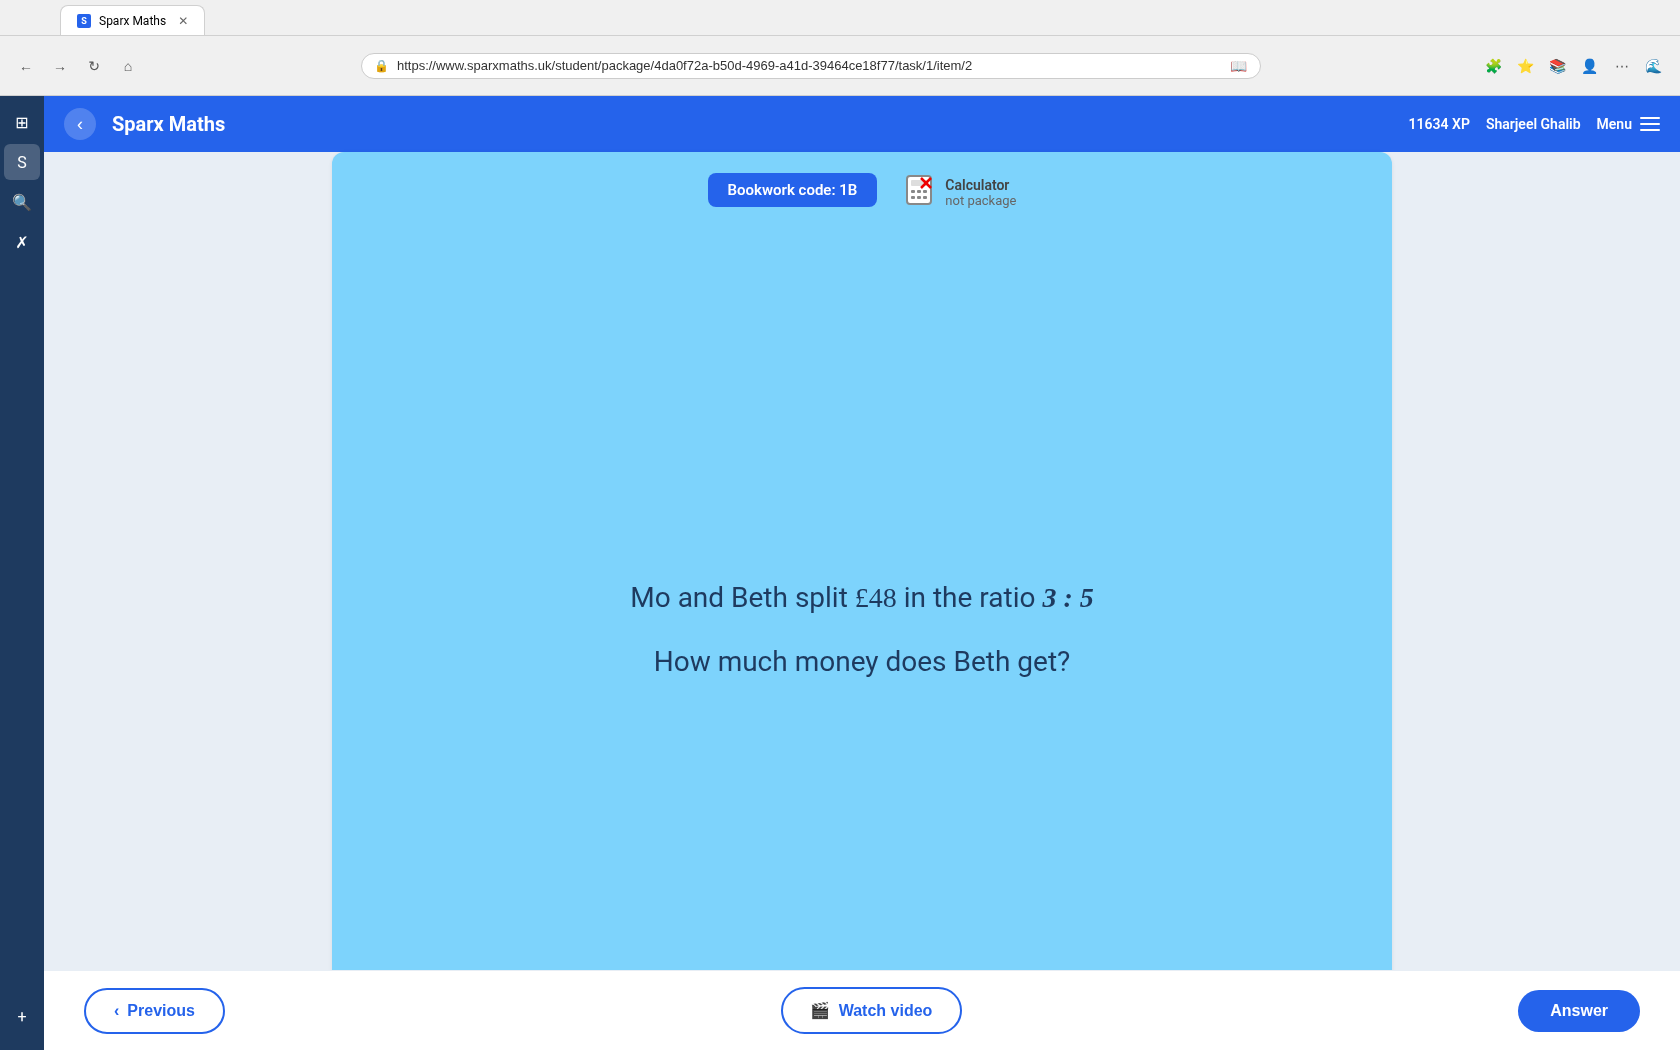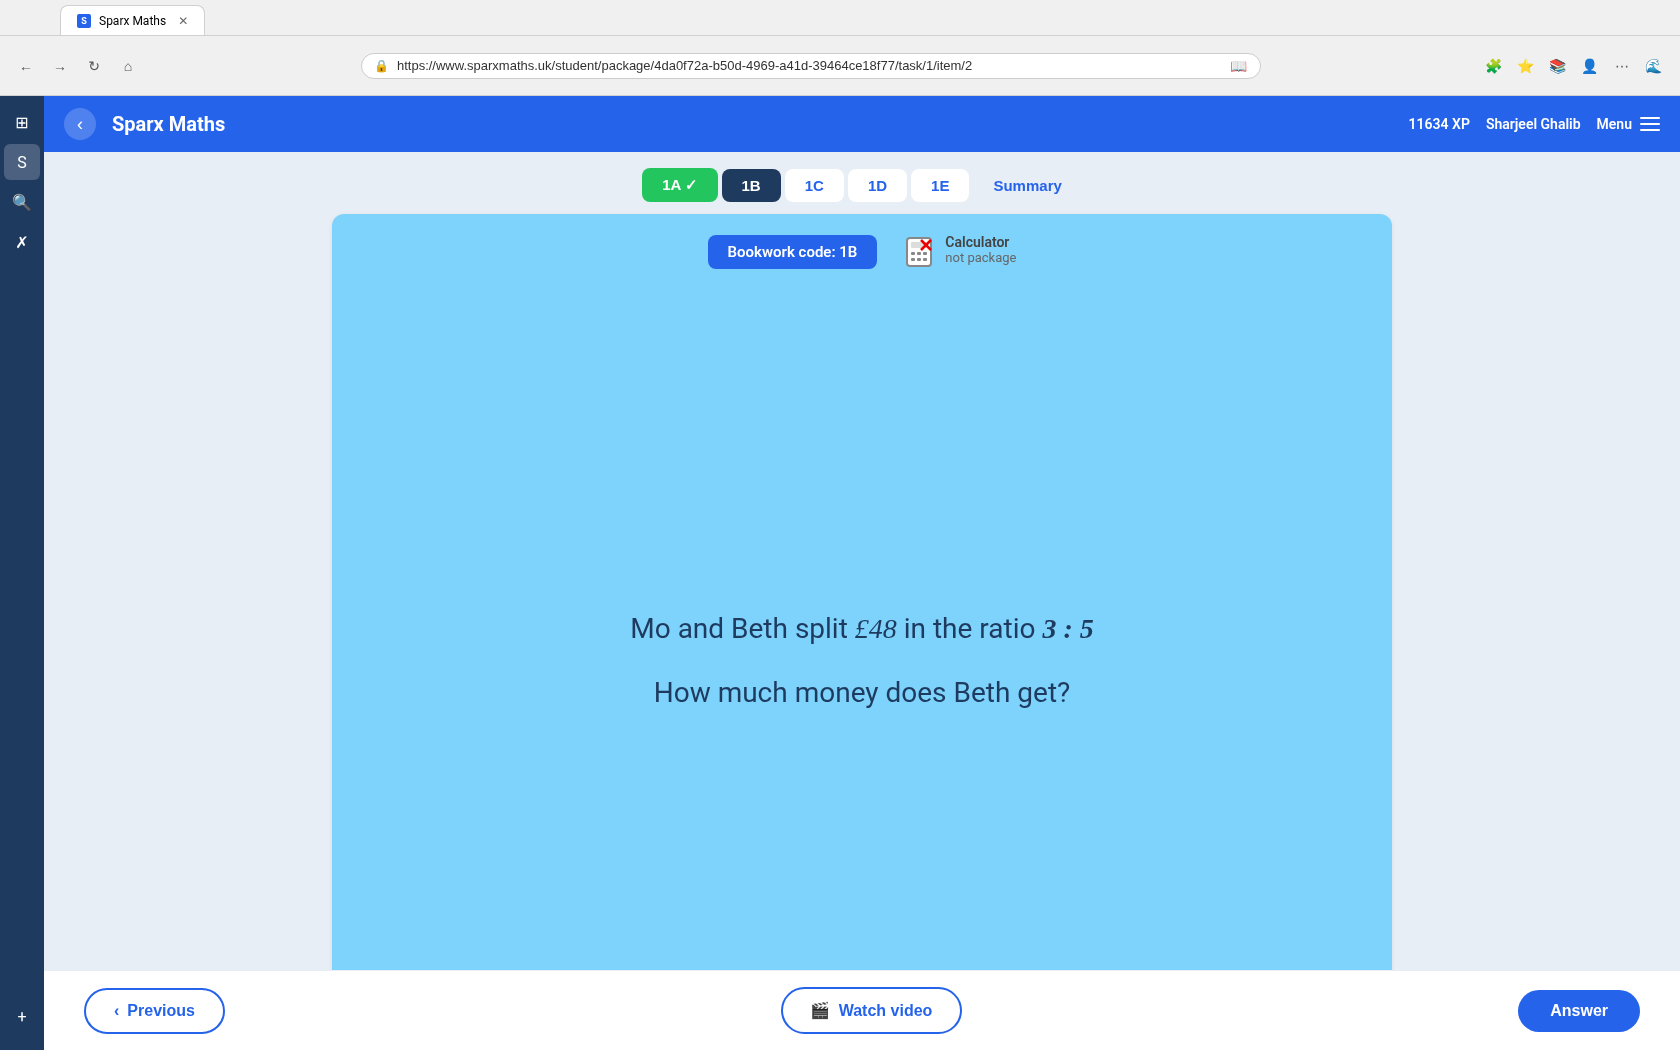--- a/index.html
+++ b/index.html
@@ -248,21 +248,21 @@
     .bookwork-code {
       background: #2563eb;
       color: white;
       padding: 8px 20px;
       border-radius: 8px;
       font-size: 15px;
       font-weight: 600;
     }
     .calculator-badge {
       display: flex;
-      align-items: flex-start;
+      align-items: flex-end;
       gap: 8px;
       font-size: 14px;
       color: #555;
     }
     .calc-icon {
       width: 36px;
       height: 36px;
       position: relative;
       display: flex;
       align-items: center;
@@ -283,21 +283,20 @@
       text-align: center;
       line-height: 1.6;
     }
     .question-sub {
       font-size: 28px;
       color: #1e3a5f;
       text-align: left;
       margin-top: 24px;
     }
     .math-amount {
-      font-style: italic;
       font-family: Georgia, serif;
       margin-top: 48px;
     }
     .math-ratio {
       font-weight: 600;
       font-family: Georgia, serif;
       font-style: italic;
     }
 
     
@@ -424,30 +423,20 @@
       <div class="hamburger">
         <span></span>
         <span></span>
         <span></span>
       </div>
     </div>
   </div>
 
   <div class="main-content">
 
-    <div class="task-tabs">
-      <button class="task-tab completed">
-        1A <span>✓</span>
-      </button>
-      <button class="task-tab active">1B</button>
-      <button class="task-tab">1C</button>
-      <button class="task-tab">1D</button>
-      <button class="task-tab">1E</button>
-      <button class="task-tab summary">Summary</button>
-    </div>
 
     <div class="question-card">
       <div class="question-card-header">
         <div class="bookwork-code">Bookwork code: 1B</div>
         <div class="calculator-badge">
 
           <div class="calc-icon">
             <svg class="calc-svg" viewBox="0 0 32 32" fill="none" xmlns="http://www.w3.org/2000/svg">
               <rect x="4" y="2" width="24" height="28" rx="3" stroke="#888" stroke-width="2" fill="white"></rect>
               <rect x="8" y="6" width="16" height="6" rx="1" fill="#ddd"></rect>

